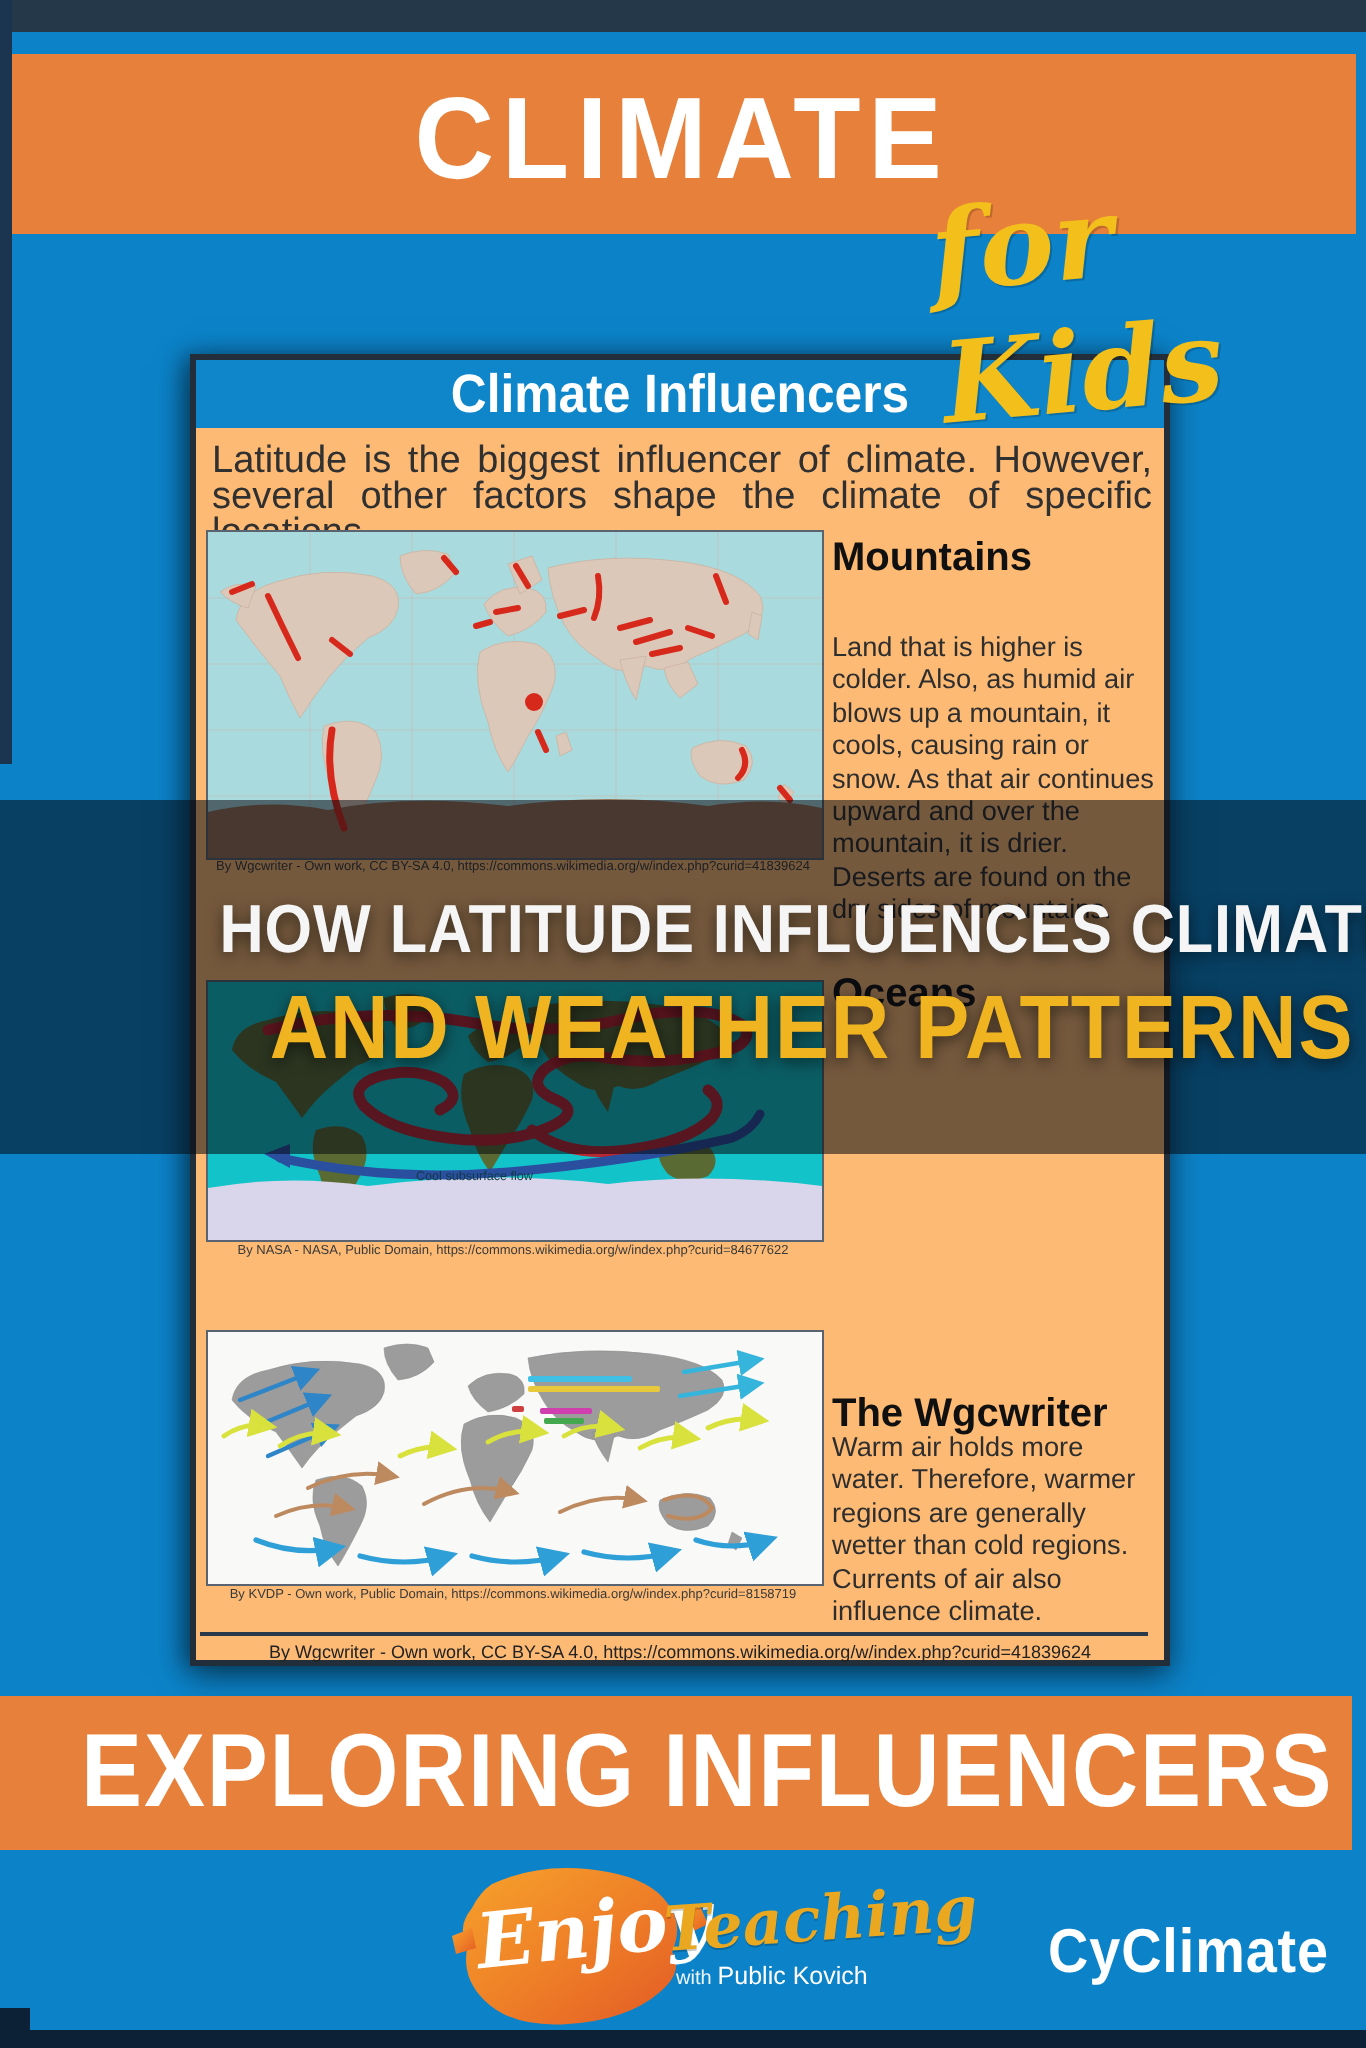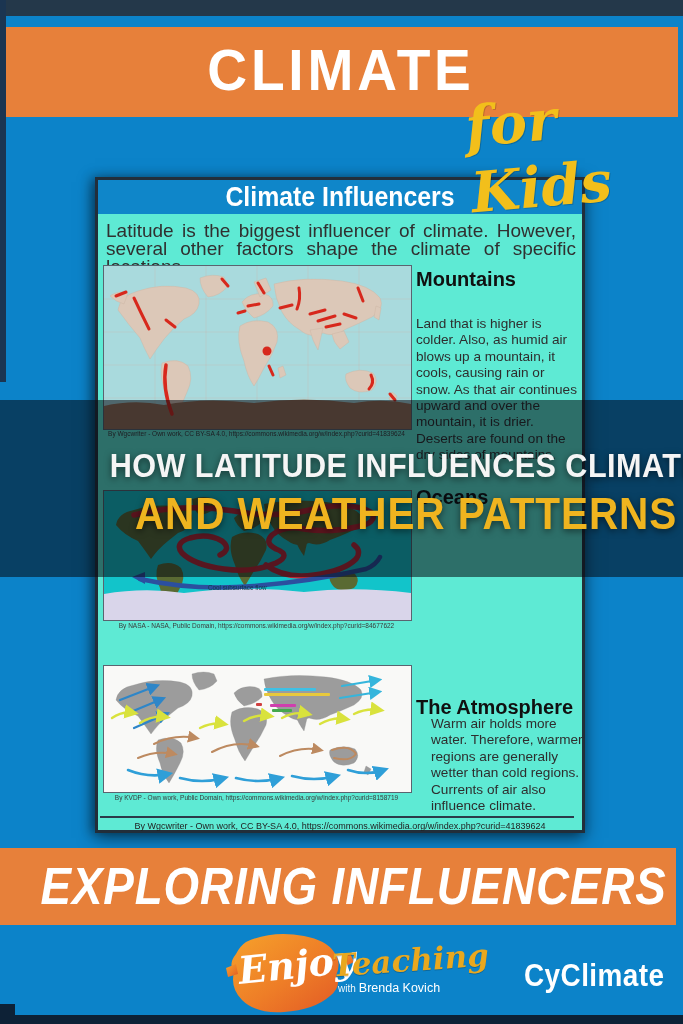--- a/index.html
+++ b/index.html
@@ -16,21 +16,21 @@
   
   .band-top{left:4px;top:27px;width:674px;height:90px;background:#e7803a;z-index:5;}
   .climate-title{left:0;top:4px;width:100%;height:78px;line-height:78px;text-align:center;
       color:#fff;font-size:58px;font-weight:800;letter-spacing:4px;
       transform:scaleX(.95);transform-origin:center;}
   .for-kids{left:468px;top:84px;width:220px;z-index:20;color:#f2bf1b;
       font-family:"DejaVu Serif",serif;font-style:italic;font-weight:bold;
       font-size:56px;transform:rotate(-5deg);text-shadow:1px 1px 0 rgba(0,0,0,.18);}
 
   
-  .poster{left:95px;top:177px;width:484px;height:650px;background:#5eead4;
+  .poster{left:95px;top:177px;width:484px;height:650px;background:#fdba74;
       border:3px solid #222e3a;box-shadow:0 5px 16px rgba(0,0,0,.5),-4px 0 10px rgba(0,0,0,.3);z-index:10;}
   .poster-header{left:0;top:0;width:100%;height:34px;background:#0f86c9;}
   .poster-title{width:100%;line-height:34px;text-align:center;color:#fff;
       font-size:27px;font-weight:bold;transform:scaleX(.92);transform-origin:center;display:block;}
   .poster-intro{left:8px;top:42px;width:470px;font-size:19px;line-height:18px;
       color:#303030;text-align:justify;}
   .map-box{left:5px;width:307px;border:1px solid #5a6470;background:#fff;}
   .map-box svg{display:block;}
   .map-citation{left:5px;width:307px;text-align:center;font-size:6.5px;color:#3a3a3a;white-space:nowrap;}
   .sec-head{left:318px;width:163px;font-size:20px;font-weight:bold;color:#101010;}
@@ -39,21 +39,21 @@
   .poster-footcite{left:0;top:641px;width:100%;text-align:center;font-size:9px;color:#222;}
 
   
   .overlay-band{left:0;top:400px;width:683px;height:177px;background:rgba(6,10,16,.55);z-index:30;padding-left:43px;}
   .ov-line{width:100%;text-align:center;font-weight:bold;transform:scaleX(.9);transform-origin:center;
       text-shadow:0 2px 8px rgba(0,0,0,.55);white-space:nowrap;}
   .ov-line1{top:46px;font-size:34px;color:#f5f5f5;letter-spacing:.5px;}
   .ov-line2{top:88px;font-size:45px;color:#efb41f;letter-spacing:1px;}
 
   
-  .band-bottom{left:0;top:848px;width:676px;height:77px;background:#e7803a;z-index:12;font-style:italic;}
+  .band-bottom{left:0;top:848px;width:676px;height:77px;background:#e7803a;z-index:12;}
   .exploring{width:100%;line-height:77px;text-align:center;color:#fff;font-size:52px;
       font-weight:800;letter-spacing:1px;transform:scaleX(.88);transform-origin:center;white-space:nowrap;}
 
   
   .logo-splash{left:222px;top:928px;z-index:12;}
   .logo-enjoy{left:238px;top:942px;z-index:13;color:#fff;font-family:"DejaVu Serif",serif;
       font-style:italic;font-weight:bold;font-size:38px;transform:rotate(-6deg);}
   .logo-teaching{left:332px;top:942px;z-index:13;color:#e9a81f;font-family:"DejaVu Serif",serif;
       font-style:italic;font-weight:bold;font-size:31px;transform:rotate(-4deg);
       text-shadow:0 1px 0 rgba(0,0,0,.2);}
@@ -244,22 +244,22 @@
           <rect x="160" y="22" width="52" height="3" rx="1" fill="#3fc0e4"></rect>
           <rect x="160" y="27" width="66" height="3" rx="1" fill="#e8c93c"></rect>
           <rect x="166" y="38" width="26" height="3" rx="1" fill="#cf3fae"></rect>
           <rect x="168" y="43" width="20" height="3" rx="1" fill="#44a84e"></rect>
           <rect x="152" y="37" width="6" height="3" rx="1" fill="#d04040"></rect>
         </g>
       </svg>
     </div>
     <div class="abs map-citation" style="top:614px;">By KVDP - Own work, Public Domain, https://commons.wikimedia.org/w/index.php?curid=8158719</div>
 
-    <div class="abs sec-head" style="top:516px;">The Atmosphere</div>
-    <div class="abs sec-body" style="top:536px;margin-left:15px;">Warm air holds more
+    <div class="abs sec-head" style="top:516px;">The Wgcwriter</div>
+    <div class="abs sec-body" style="top:536px;">Warm air holds more
 water. Therefore, warmer
 regions are generally
 wetter than cold regions.
 Currents of air also
 influence climate.</div>
 
     <div class="abs poster-rule"></div>
     <div class="abs poster-footcite">By Wgcwriter - Own work, CC BY-SA 4.0, https://commons.wikimedia.org/w/index.php?curid=41839624</div>
   </div>
 
@@ -282,17 +282,17 @@
         </linearGradient>
       </defs>
       <path fill="url(#splash)" d="M24,14 Q50,2 82,8 Q104,12 112,24 Q120,34 114,48 Q120,58 108,68 Q92,82 62,84 Q34,86 20,72 Q8,60 12,44 Q6,36 14,26 Q18,18 24,14 Z"></path>
       <path fill="url(#splash)" d="M4,40 l10,-4 2,10 -10,3 Z"></path>
       <path fill="url(#splash)" d="M116,30 l12,-5 4,9 -12,6 Z"></path>
     </svg>
   </div>
   <div class="abs logo-enjoy">Enjoy</div>
   <div class="abs logo-teaching">Teaching</div>
   <div class="abs logo-with">
-    <span class="w">with</span><span>Brenda Kovich</span>
+    <span class="w">with</span><span>Public Kovich</span>
   </div>
   <div class="abs brand">CyClimate</div>
 
 </div>
 
 </body></html>

